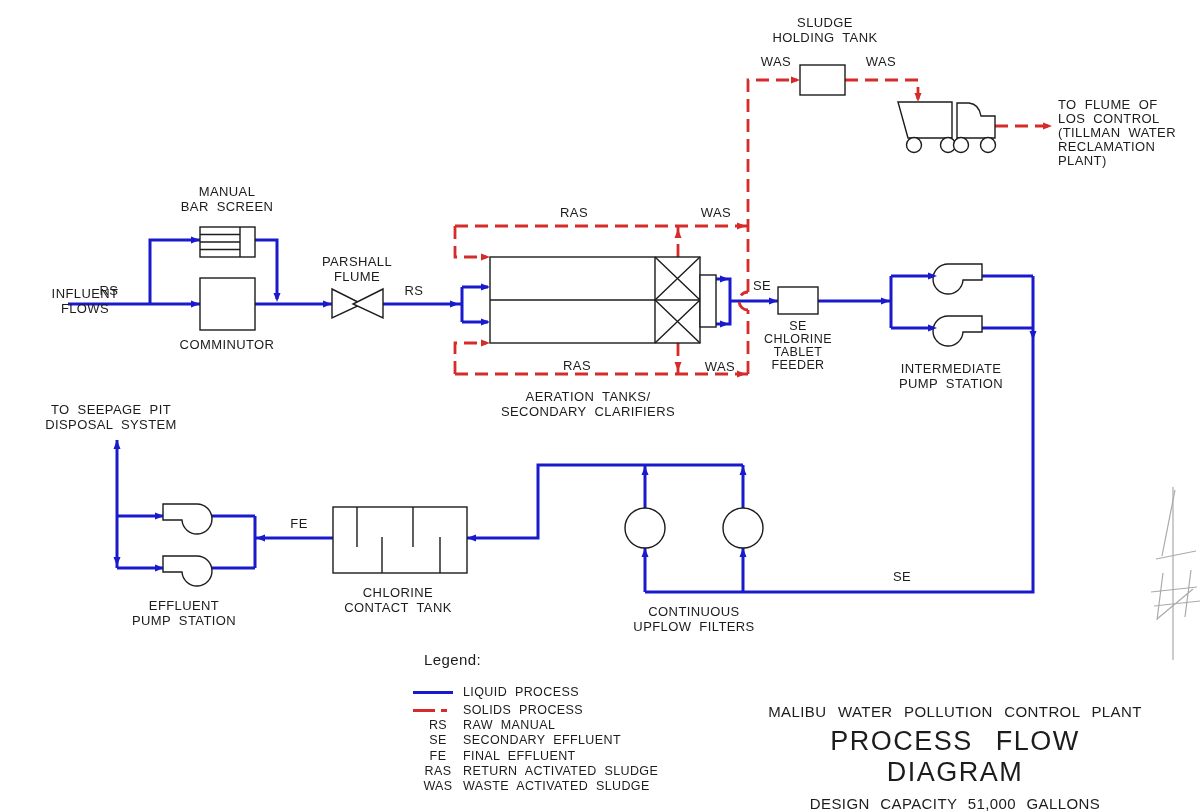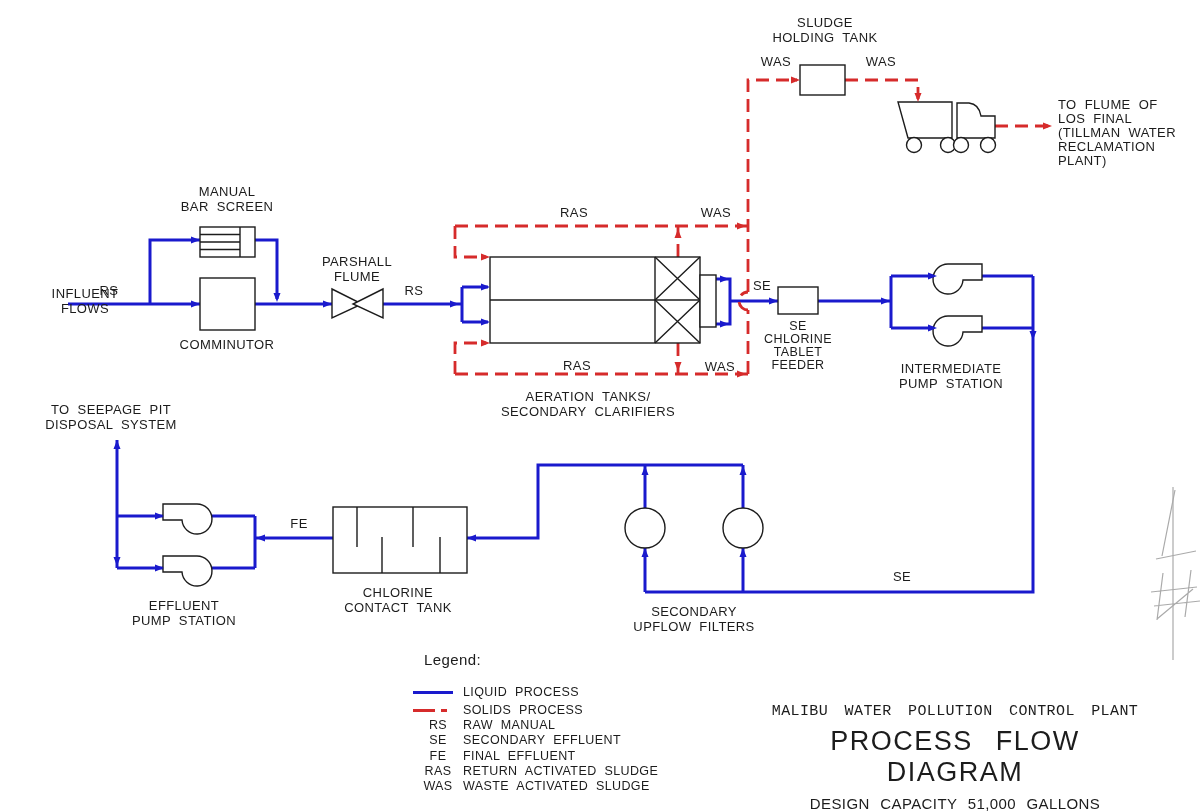--- a/index.html
+++ b/index.html
@@ -10,21 +10,21 @@
        text-align:center;white-space:nowrap;transform:translateX(-50%);color:#1c1c1c;}
   .lbl-left{transform:none;text-align:left;}
   .tight{line-height:13px;font-size:12.5px;}
   .legend-head{position:absolute;font-size:15px;letter-spacing:.4px;}
   .lg-row{position:absolute;height:15px;font-size:12.5px;letter-spacing:.4px;word-spacing:4px;white-space:nowrap;}
   .lg-abbr{position:absolute;left:412px;width:52px;text-align:center;display:inline-block;}
   .sw{position:absolute;left:413px;width:40px;height:3px;display:inline-block;}
   .sw-liquid{background:#1a1acd;}
   .sw-solids{background:linear-gradient(90deg,#d62b2b 0 22px,transparent 22px 28px,#d62b2b 28px 34px,transparent 34px 40px);}
   .title-block{position:absolute;left:755px;top:703px;width:400px;text-align:center;}
-  .tb1{font-size:15px;letter-spacing:.4px;word-spacing:7px;font-family:Liberation Mono, monospace;}
+  .tb1{font-size:15px;letter-spacing:.4px;word-spacing:7px;}
   .tb2{font-size:27px;letter-spacing:1.5px;word-spacing:14px;margin-top:6px;}
   .tb3{font-size:15px;letter-spacing:.4px;word-spacing:6px;margin-top:7px;}
 </style>
 </head>
 <body>
 
 <div id="canvas">
 
 <svg width="1200" height="812" viewBox="0 0 1200 812">
 
@@ -192,21 +192,21 @@
 
   <div class="lbl" style="left:825px;top:15px;">
     <div>SLUDGE</div>
     <div>HOLDING TANK</div>
   </div>
   <div class="lbl" style="left:776px;top:54px;">WAS</div>
   <div class="lbl" style="left:881px;top:54px;">WAS</div>
 
   <div class="lbl lbl-left" style="left:1058px;top:98px;line-height:14px;">
     <div>TO FLUME OF</div>
-    <div>LOS FINAL</div>
+    <div>LOS CONTROL</div>
     <div>(TILLMAN WATER</div>
     <div>RECLAMATION</div>
     <div>PLANT)</div>
   </div>
 
   <div class="lbl" style="left:111px;top:402px;">
     <div>TO SEEPAGE PIT</div>
     <div>DISPOSAL SYSTEM</div>
   </div>
 
@@ -216,21 +216,21 @@
   </div>
 
   <div class="lbl" style="left:299px;top:516px;">FE</div>
 
   <div class="lbl" style="left:398px;top:585px;">
     <div>CHLORINE</div>
     <div>CONTACT TANK</div>
   </div>
 
   <div class="lbl" style="left:694px;top:604px;">
-    <div>SECONDARY</div>
+    <div>CONTINUOUS</div>
     <div>UPFLOW FILTERS</div>
   </div>
 
   <div class="lbl" style="left:902px;top:569px;">SE</div>
 
   <div class="legend-head" style="left:424px;top:651px;">Legend:</div>
 
   <span class="sw sw-liquid" style="top:691px;"></span>
   <div class="lg-row" style="left:463px;top:685px;">LIQUID PROCESS</div>
 

